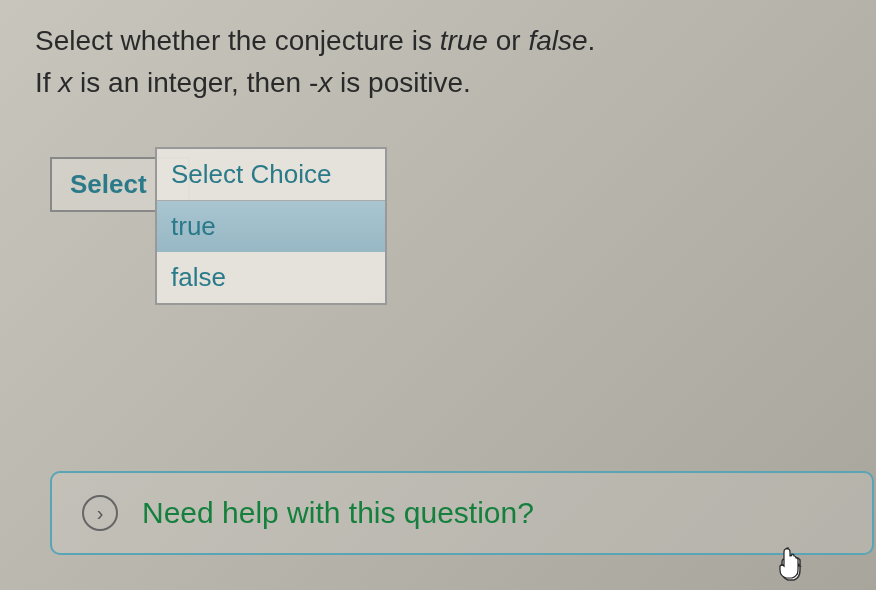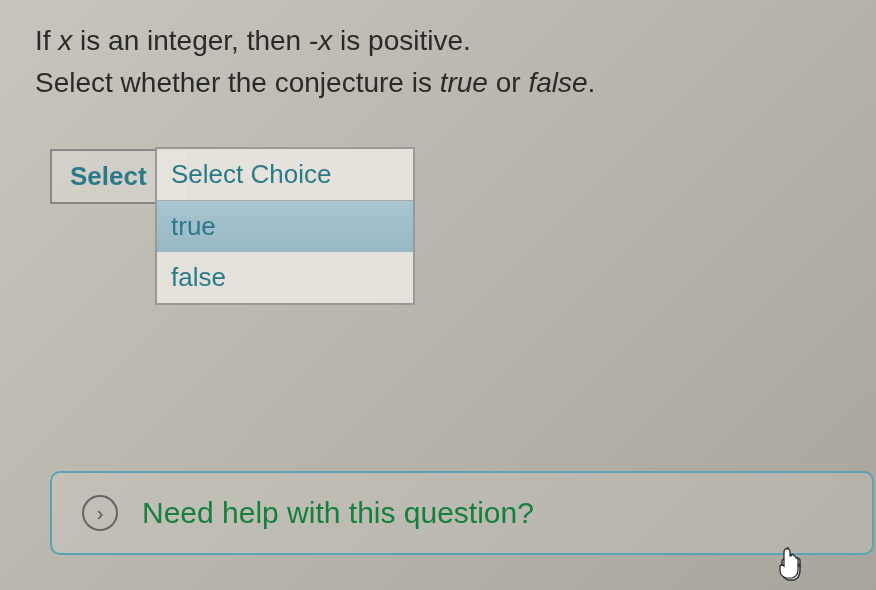--- a/index.html
+++ b/index.html
@@ -32,28 +32,29 @@
     }
     .select-box {
       border: 2px solid #888;
       background: rgba(220, 218, 210, 0.6);
       padding: 10px 18px;
       font-size: 26px;
       color: #2a7a8a;
       font-weight: bold;
       display: inline-block;
       width: 140px;
+      margin-top: 8px;
     }
     .dropdown {
       position: absolute;
       top: -2px;
       left: 105px;
       border: 2px solid #999;
       background: rgba(230, 228, 220, 0.95);
-      width: 260px;
+      width: 232px;
       z-index: 10;
     }
     .dropdown-header {
       padding: 10px 14px;
       font-size: 26px;
       color: #2a7a8a;
       border-bottom: 1px solid #aaa;
     }
     .dropdown-option {
       padding: 10px 14px;
@@ -102,24 +103,24 @@
       pointer-events: none;
     }
   </style>
 </head>
 <body>
 
 
 
 <div class="question-text">
   <div>
-    <span>If </span><span class="italic">x</span><span> is an integer, then -</span><span class="italic">x</span><span> is positive.</span>
+    <span>Select whether the conjecture is </span><span class="italic">true</span><span> or </span><span class="italic">false</span><span>.</span>
   </div>
   <div>
-    <span>Select whether the conjecture is </span><span class="italic">true</span><span> or </span><span class="italic">false</span><span>.</span>
+    <span>If </span><span class="italic">x</span><span> is an integer, then -</span><span class="italic">x</span><span> is positive.</span>
   </div>
 </div>
 
 <div class="select-wrapper">
   <div class="select-box">
     <span>Select</span>
   </div>
   <div class="dropdown">
     <div class="dropdown-header">Select Choice</div>
     <div class="dropdown-option highlighted">true</div>

